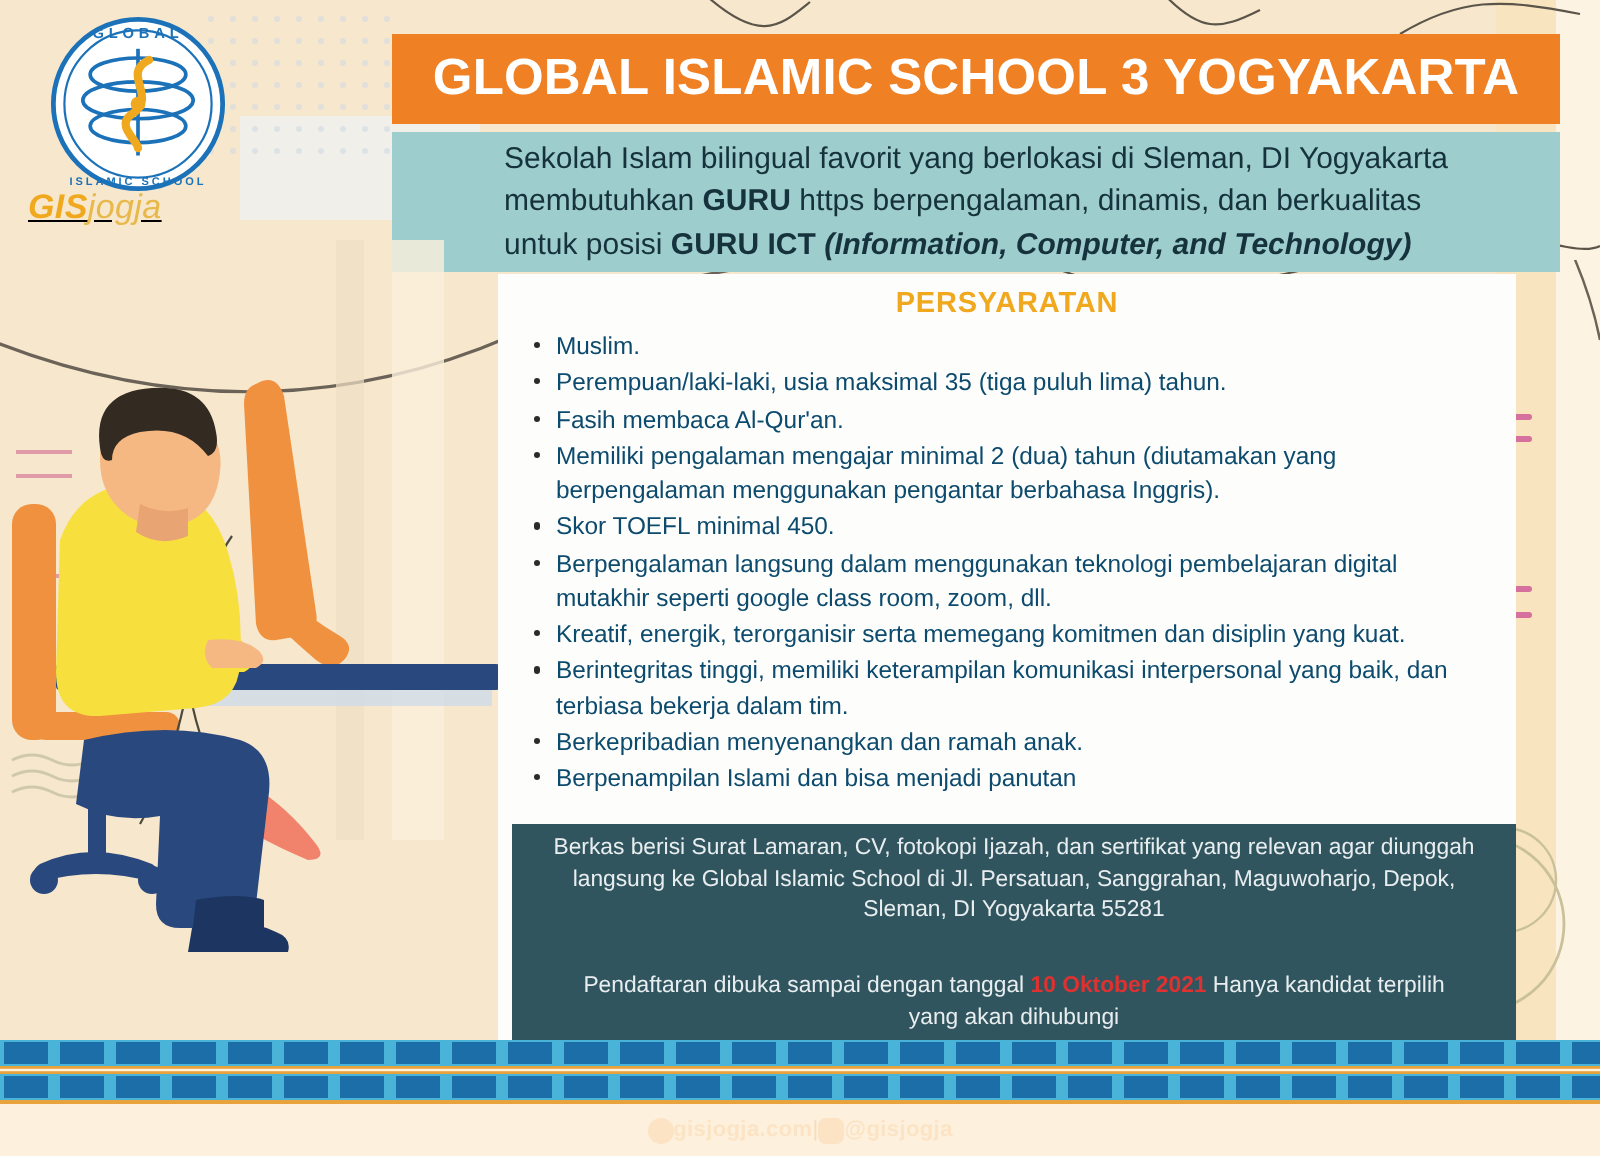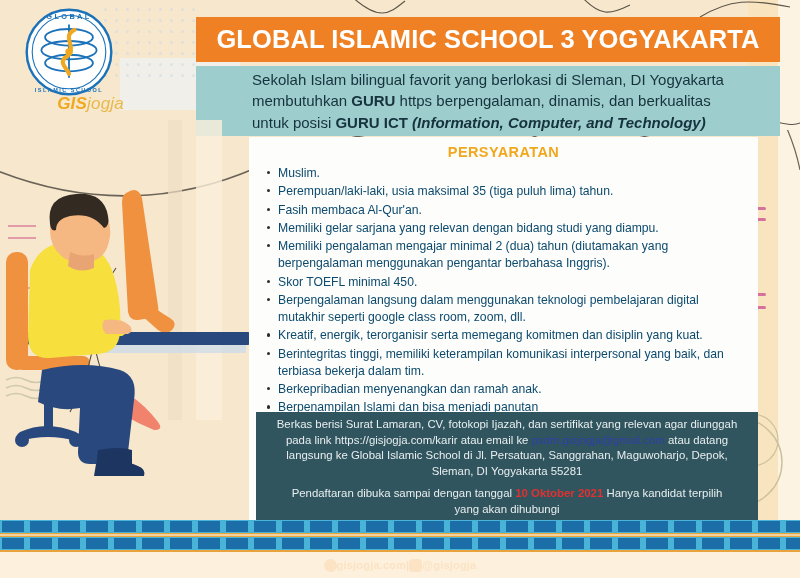--- a/index.html
+++ b/index.html
@@ -14,21 +14,21 @@
   
   .bg-right-stripe{position:absolute;top:0;right:22px;width:30px;height:560px;background:#fae3bf;opacity:.9;}
   .bg-right-stripe2{position:absolute;top:0;right:0;width:22px;height:560px;background:#fdf3e2;}
   .dot-grid{position:absolute;top:8px;left:104px;width:92px;height:72px;opacity:.55;}
   .dot-grid span{position:absolute;width:3px;height:3px;border-radius:50%;background:#cfd9e4;}
   .pale-block{position:absolute;left:120px;top:58px;width:120px;height:52px;background:#eef1f3;opacity:.75;}
   .swoosh{position:absolute;pointer-events:none;}
   .pinkdash{position:absolute;right:34px;width:18px;height:3px;background:#d5719c;border-radius:2px;}
 
   
-  .logo-wrap{position:absolute;left:14px;top:6px;width:110px;text-align:right;}
+  .logo-wrap{position:absolute;left:14px;top:6px;width:110px;text-align:left;text-decoration:underline;}
   .logo-mark{width:92px;height:92px;margin:0 auto;position:relative;}
   .logo-text{margin-top:-4px;font-size:17px;font-weight:bold;font-style:italic;letter-spacing:.2px;}
   .logo-text .gis{color:#f0a81e;}
   .logo-text .jogja{color:#e8b84b;font-weight:normal;}
 
   
   .title-bar{
     position:absolute;left:196px;top:17px;width:584px;height:45px;
     background:#ef8023;display:flex;align-items:center;justify-content:center;
   }
@@ -272,34 +272,32 @@
       <path d="M70 132 q12 6 24 2 l0 14 q-14 6 -26 -2 z" fill="#e9a473"></path>
     </svg>
   </div>
 
   <div class="card">
     <div class="card-head">PERSYARATAN</div>
     <ul class="reqs" id="reqlist">
         <li>Muslim.</li>
         <li>Perempuan/laki-laki, usia maksimal 35 (tiga puluh lima) tahun.</li>
         <li>Fasih membaca Al-Qur'an.</li>
-        <li>Memiliki gelar sarjana yang relevan dengan bidang studi yang diampu.</li>
         <li>Memiliki pengalaman mengajar minimal 2 (dua) tahun (diutamakan yang berpengalaman menggunakan pengantar berbahasa Inggris).</li>
         <li>Skor TOEFL minimal 450.</li>
         <li>Berpengalaman langsung dalam menggunakan teknologi pembelajaran digital mutakhir seperti google class room, zoom, dll.</li>
         <li>Kreatif, energik, terorganisir serta memegang komitmen dan disiplin yang kuat.</li>
         <li>Berintegritas tinggi, memiliki keterampilan komunikasi interpersonal yang baik, dan terbiasa bekerja dalam tim.</li>
         <li>Berkepribadian menyenangkan dan ramah anak.</li>
         <li>Berpenampilan Islami dan bisa menjadi panutan</li>
       </ul>
   </div>
 
   <div class="darkbox top">
     <p>Berkas berisi Surat Lamaran, CV, fotokopi Ijazah, dan sertifikat yang relevan agar diunggah</p>
-    <p><span>pada link https://gisjogja.com/karir atau email ke </span><span class="mail">psdm.gisjogja@gmail.com</span><span> atau datang</span></p>
     <p>langsung ke Global Islamic School di Jl. Persatuan, Sanggrahan, Maguwoharjo, Depok,</p>
     <p>Sleman, DI Yogyakarta 55281</p>
   </div>
 
   <div class="darkbox bottom">
     <p><span>Pendaftaran dibuka sampai dengan tanggal </span><span class="deadline">10 Oktober 2021</span><span> Hanya kandidat terpilih</span></p>
     <p>yang akan dihubungi</p>
   </div>
 
   <div class="batik">

